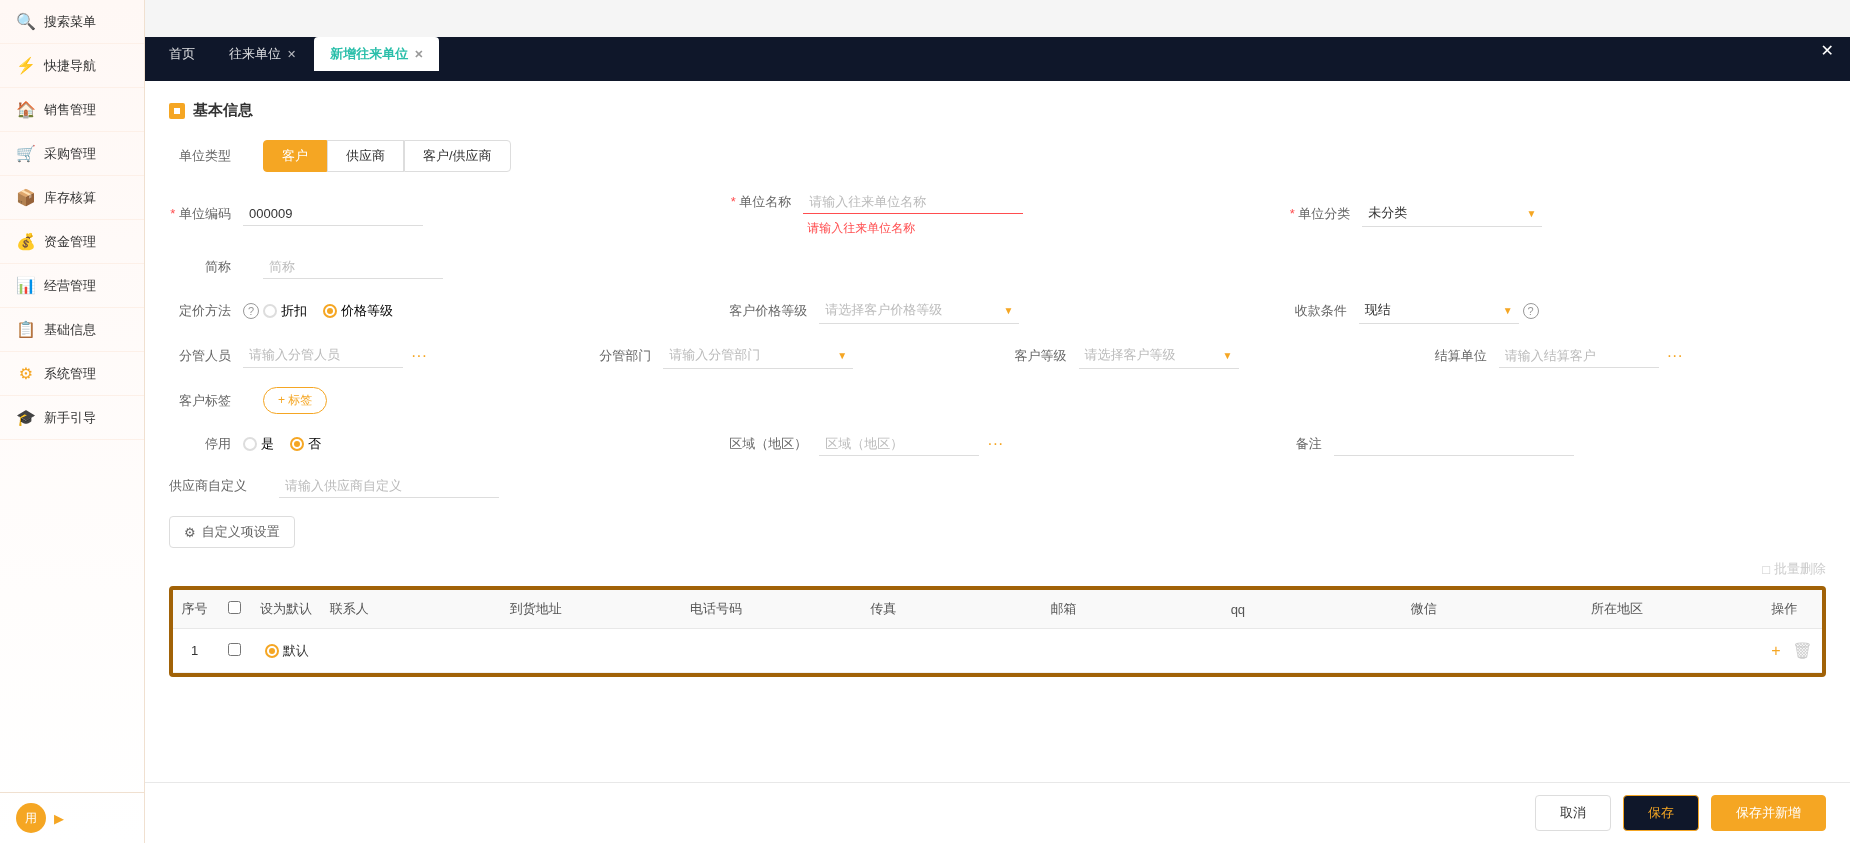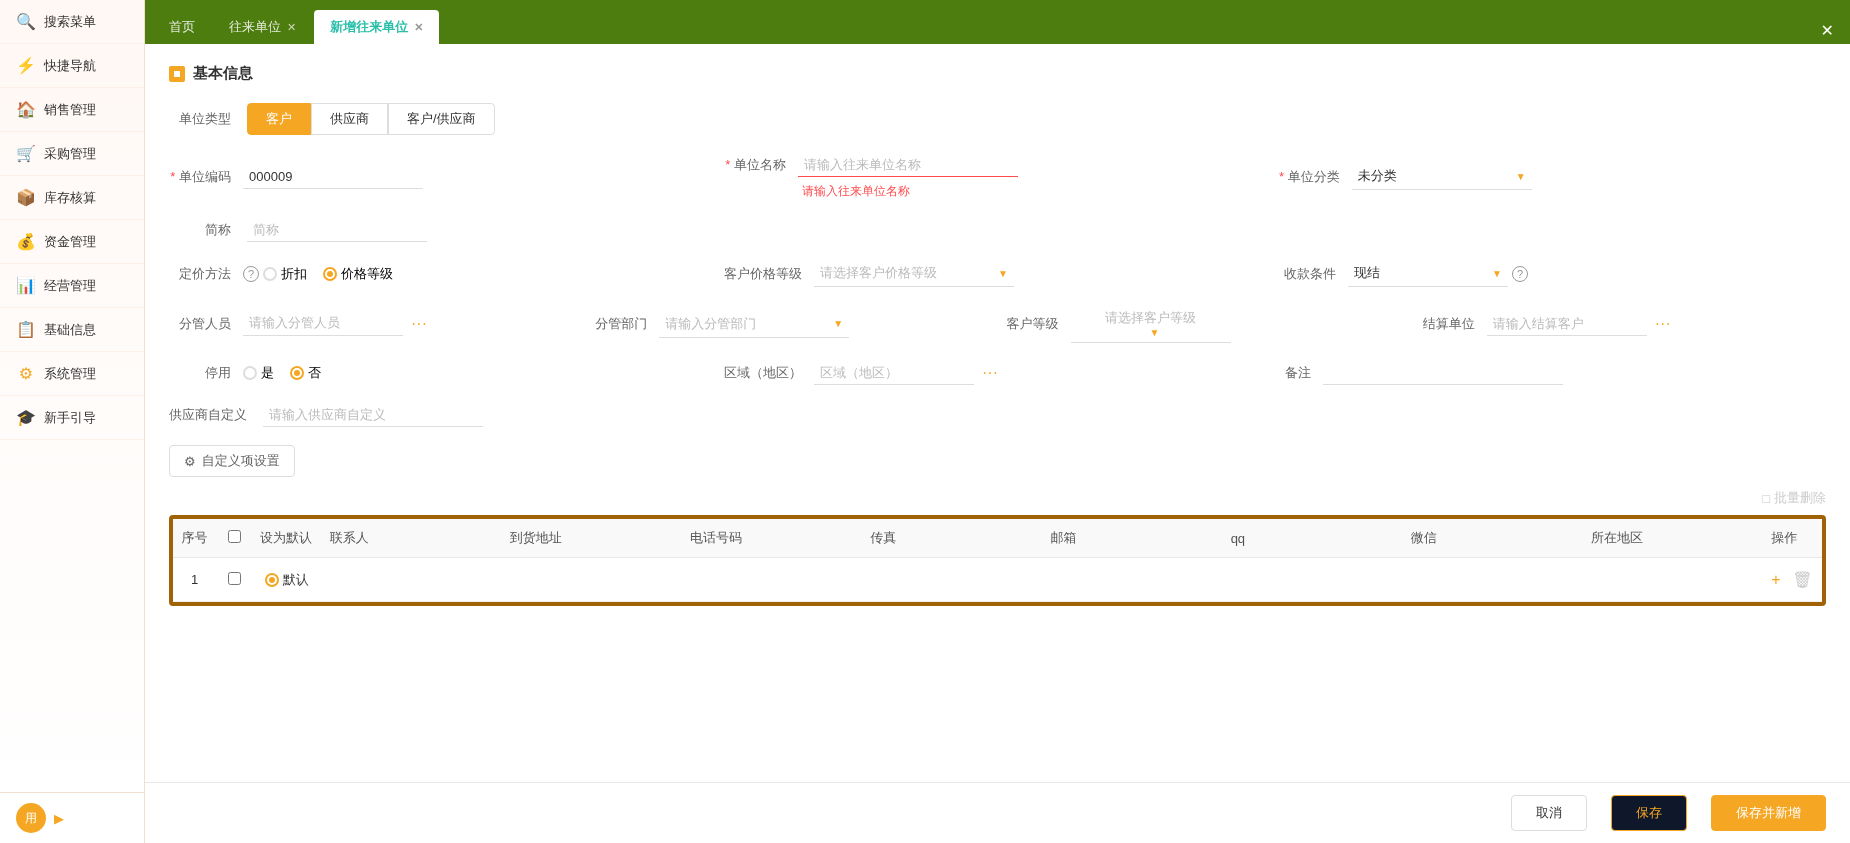--- a/index.html
+++ b/index.html
@@ -39,25 +39,26 @@
     
     .main {
       flex: 1;
       display: flex;
       flex-direction: column;
       overflow: hidden;
     }
 
     
     .tab-bar {
-      background: #4d7c0f;
-      display: flex;
-      align-items: flex-end;
+      background: #0f172a;
+      display: flex;
+      align-items: flex-start;
       height: 44px;
       padding: 0 8px;
+      margin-top: 37px;
     }
     .tab {
       display: flex;
       align-items: center;
       gap: 6px;
       padding: 8px 16px;
       cursor: pointer;
       font-size: 13px;
       color: rgba(255,255,255,0.85);
       border-radius: 4px 4px 0 0;
@@ -105,21 +106,21 @@
       display: flex; align-items: center; justify-content: center;
     }
     .section-title { font-size: 15px; font-weight: bold; color: #333; }
 
     
     .form-row {
       display: flex;
       align-items: center;
       margin-bottom: 18px;
       flex-wrap: wrap;
-      gap: 8px;
+      gap: 24px;
     }
     .form-label {
       font-size: 13px;
       color: #666;
       min-width: 70px;
       text-align: right;
       padding-right: 8px;
     }
     .form-label.required::before {
       content: '* ';
@@ -248,21 +249,21 @@
     .table .center { text-align: center; }
     .table .checkbox-cell { width: 36px; text-align: center; }
 
     
     .bottom-bar {
       background: #fff;
       border-top: 1px solid #e8e8e8;
       padding: 12px 24px;
       display: flex;
       justify-content: flex-end;
-      gap: 24px;
+      gap: 12px;
       align-items: center;
     }
     .btn { padding: 8px 24px; border-radius: 4px; font-size: 13px; cursor: pointer; border: 1px solid #ddd; }
     .btn-default { background: #fff; color: #333; }
     .btn-primary { background: #0f172a; color: #f5a623; border-color: #f5a623; }
     .btn-warning { background: #f5a623; color: #fff; border-color: #f5a623; }
 
     
     .batch-delete {
       display: flex; align-items: center; gap: 4px;
@@ -436,33 +437,39 @@
       <div class="field-col">
         <span class="form-label">分管部门</span>
         <div class="select-field" style="width:190px;">
           <span class="placeholder">请输入分管部门</span>
           <span class="arrow">▼</span>
         </div>
       </div>
 
       <div class="field-col">
         <span class="form-label" style="min-width:65px;">客户等级</span>
-        <div class="select-field" style="width:160px;flex-direction:column;">
+        <div class="select-field" style="width:160px;">
           <span class="placeholder">请选择客户等级</span>
           <span class="arrow">▼</span>
         </div>
       </div>
 
       <div class="field-col">
         <span class="form-label" style="min-width:65px;">结算单位</span>
         <input class="form-input" type="text" style="width: 160px;" placeholder="请输入结算客户">
         <span class="more-btn">···</span>
       </div>
     </div>
 
+    <div class="form-row">
+      <span class="form-label">客户标签</span>
+      <button class="tag-btn">
+        <span>+ 标签</span>
+      </button>
+    </div>
 
     <div class="form-row">
 
       <div class="field-col">
         <span class="form-label">停用</span>
         <div class="radio-group">
           <div class="radio-item">
             <div class="radio-circle"></div>
             <span>是</span>
           </div>

